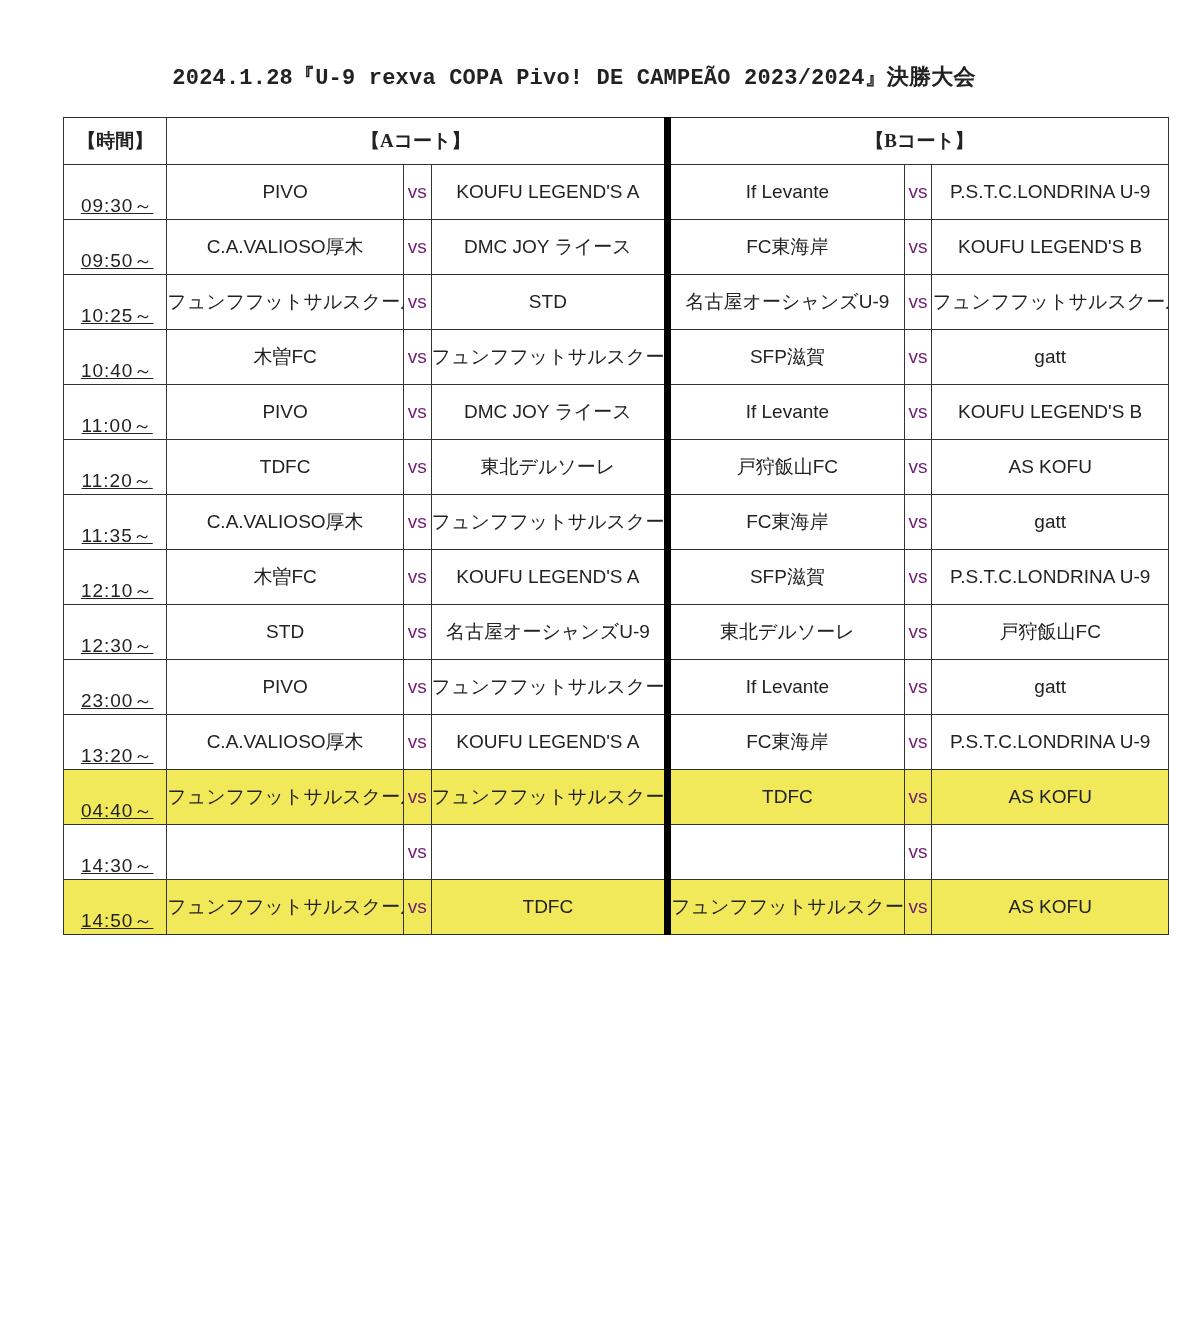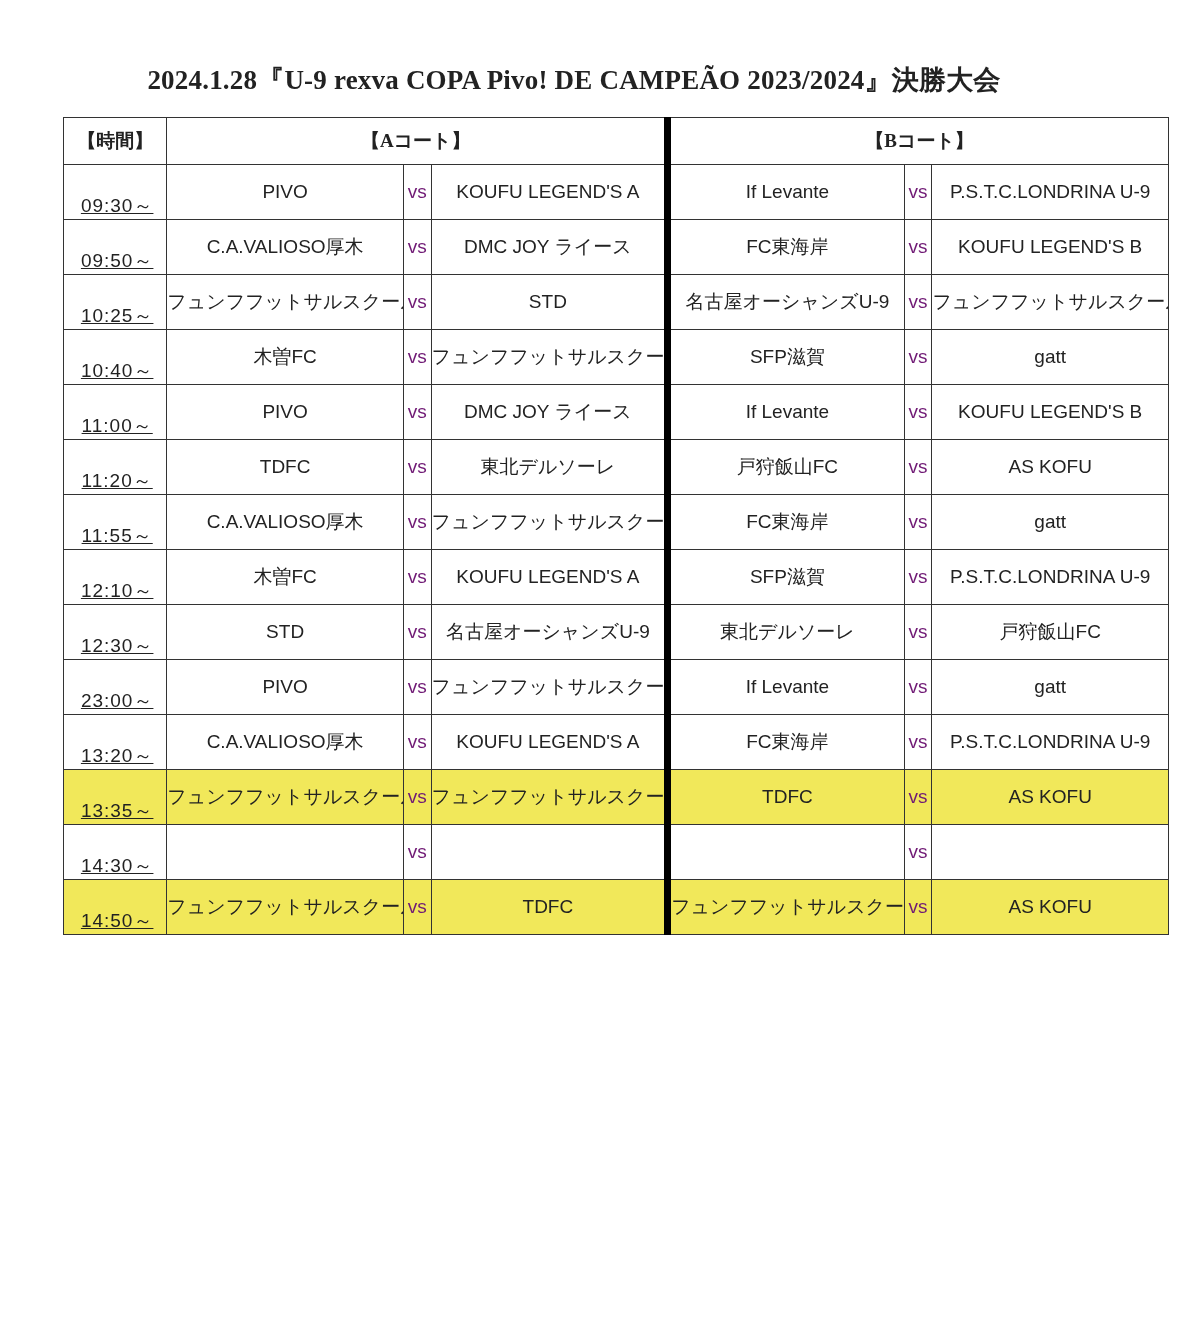--- a/index.html
+++ b/index.html
@@ -1,17 +1,17 @@
 <!DOCTYPE html>
 <html><head>
 <meta charset="utf-8">
 <style>
   html,body{margin:0;padding:0;background:#fff;}
   body{width:1179px;height:1322px;position:relative;font-family:"Liberation Sans","DejaVu Sans",sans-serif;color:#222;}
-  .title{position:absolute;left:0;top:62px;width:1148px;text-align:center;font-family:Liberation Serif, serif;font-weight:bold;font-size:27px;color:#222;letter-spacing:0.2px;}
+  .title{position:absolute;left:0;top:62px;width:1148px;text-align:center;font-family:Liberation Mono, monospace;font-weight:bold;font-size:22px;color:#222;letter-spacing:0.2px;}
   table.sched{position:absolute;left:63px;top:117px;border-collapse:collapse;table-layout:fixed;width:1106px;}
   table.sched td{border:1.5px solid #333;padding:0;height:54px;text-align:center;vertical-align:middle;overflow:hidden;white-space:nowrap;font-size:19px;}
   table.sched tr.head td{height:46px;}
   td.time{text-align:center;vertical-align:bottom !important;font-size:18px;padding-left:4px !important;letter-spacing:1px;text-decoration:underline;}
   td.hdr-time{font-size:13px;font-weight:bold;}
   td.hdr-court{font-family:"Liberation Serif","DejaVu Serif",serif;font-weight:bold;font-size:27px;}
   td.vs{font-size:12px;color:#701a75;}
   td.sep{border-right:7px solid #000 !important;}
   td.sepl{border-left:7px solid #000 !important;}
   .sm{font-size:14px;}
@@ -87,21 +87,21 @@
       <tr>
         <td class="time">11:20～</td>
         <td class="">TDFC</td>
         <td class="vs">vs</td>
         <td class="sep">東北デルソーレ</td>
         <td class="sepl">戸狩飯山FC</td>
         <td class="vs">vs</td>
         <td class="">AS KOFU</td>
       </tr>
       <tr>
-        <td class="time">11:55～</td>
+        <td class="time">11:35～</td>
         <td class="">C.A.VALIOSO厚木</td>
         <td class="vs">vs</td>
         <td class="sep xs">フュンフフットサルスクールC</td>
         <td class="sepl">FC東海岸</td>
         <td class="vs">vs</td>
         <td class="">gatt</td>
       </tr>
       <tr>
         <td class="time">12:10～</td>
         <td class="">木曽FC</td>
@@ -132,21 +132,21 @@
       <tr>
         <td class="time">13:20～</td>
         <td class="">C.A.VALIOSO厚木</td>
         <td class="vs">vs</td>
         <td class="sep sm">KOUFU LEGEND'S A</td>
         <td class="sepl">FC東海岸</td>
         <td class="vs">vs</td>
         <td class="sm">P.S.T.C.LONDRINA U-9</td>
       </tr>
       <tr class="hl">
-        <td class="time">13:35～</td>
+        <td class="time">04:40～</td>
         <td class="xs">フュンフフットサルスクールB</td>
         <td class="vs">vs</td>
         <td class="sep xs">フュンフフットサルスクールA</td>
         <td class="sepl">TDFC</td>
         <td class="vs">vs</td>
         <td class="">AS KOFU</td>
       </tr>
       <tr>
         <td class="time">14:30～</td>
         <td class=""></td>

